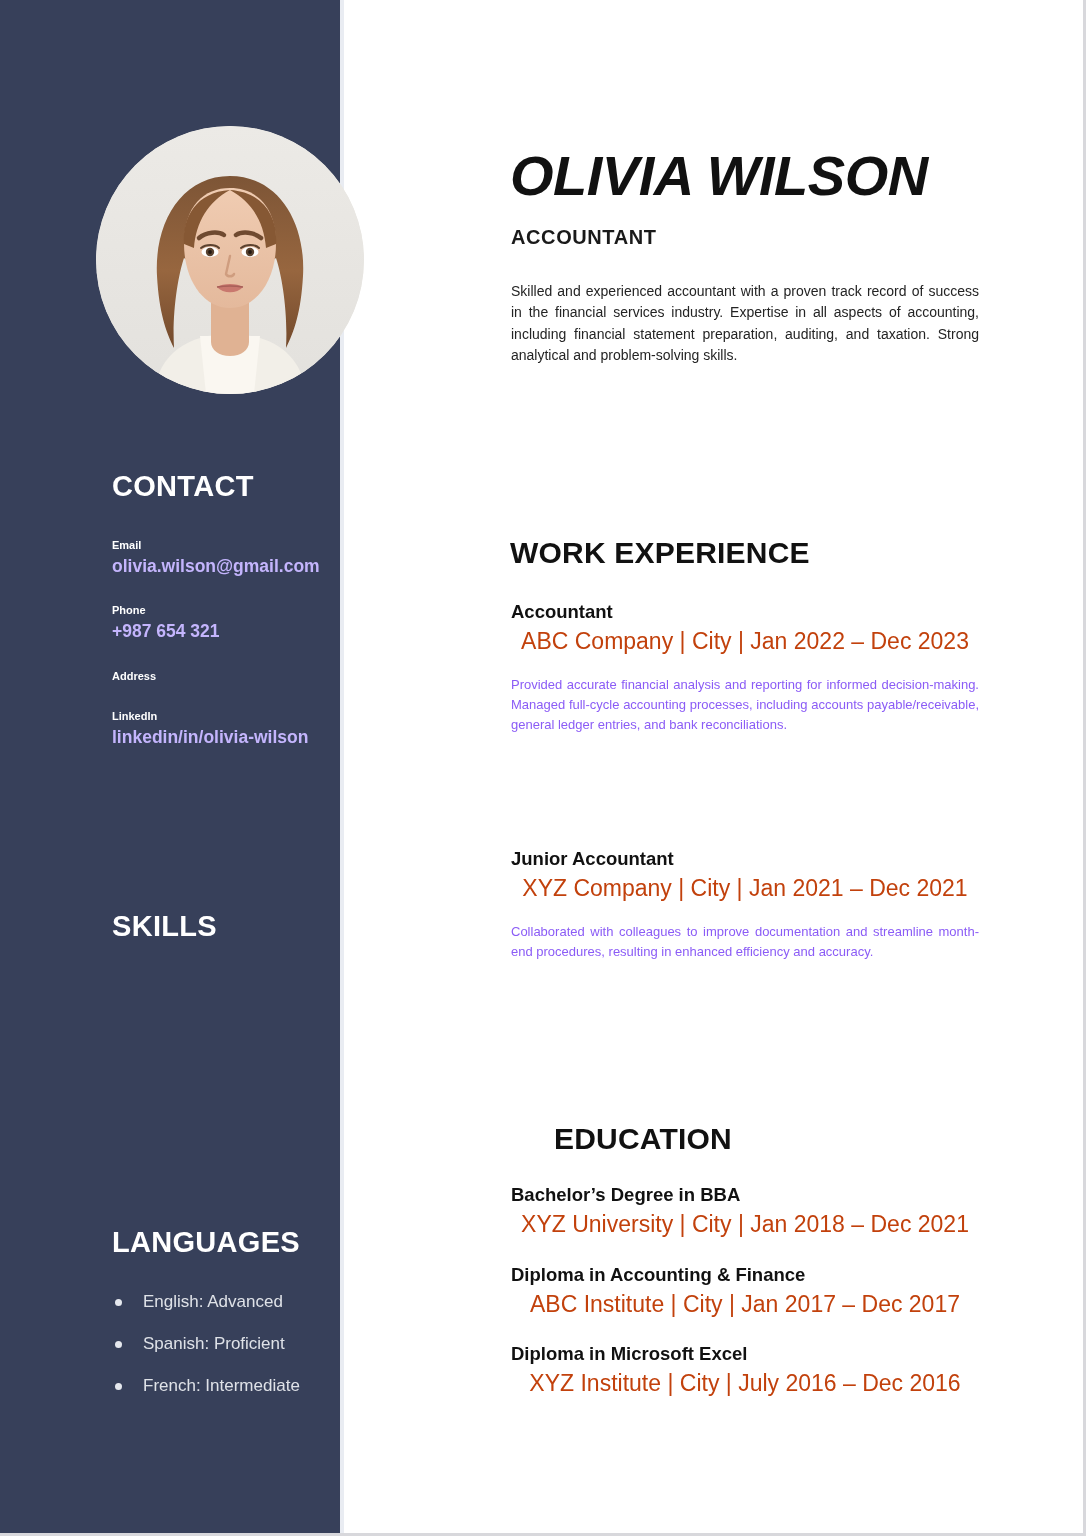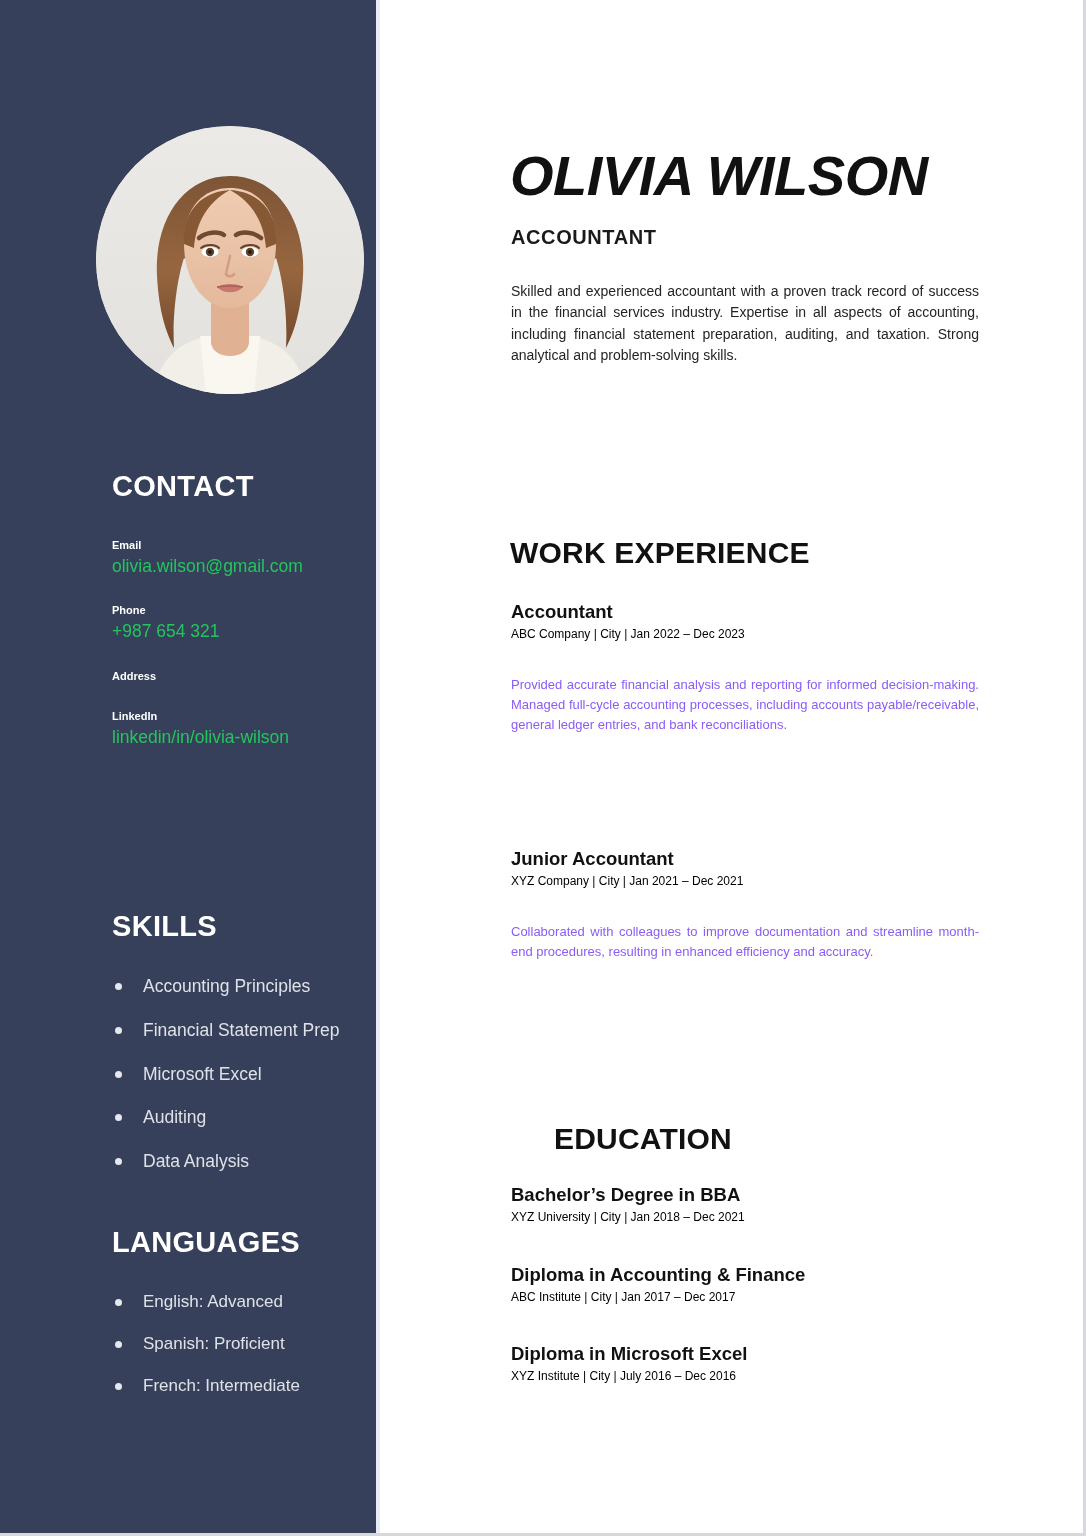--- a/index.html
+++ b/index.html
@@ -15,21 +15,21 @@
     background:#ffffff;
     overflow:hidden;
     border-right:3px solid #d8d8dc;
     border-bottom:3px solid #d8d8dc;
   }
 
   
   .sidebar {
     position:absolute;
     left:0; top:0;
-    width:380px; height:1536px;
+    width:344px; height:1536px;
     background:#37405a;
     border-right:4px solid #e9ecf2;
   }
 
   .photo-wrap {
     position:absolute;
     left:96px; top:126px;
     width:268px; height:268px;
     border-radius:50%;
     overflow:hidden;
@@ -54,23 +54,23 @@
   .contact-label {
     display:block;
     color:#ffffff;
     font-size:11px;
     font-weight:bold;
     line-height:1.35;
     margin-bottom:2px;
   }
   .contact-value {
     display:block;
-    color:#22c55e;
+    color:#c4b5fd;
     font-size:17.5px;
-    font-weight:normal;
+    font-weight:bold;
     line-height:1.35;
   }
 
   .bullet-list { position:absolute; left:112px; width:310px; list-style:none; }
   #skills-list    { top:975px; }
   #languages-list { top:1291px; }
   .bullet-item {
     position:relative;
     padding-left:31px;
     color:#dfe2e8;
@@ -132,23 +132,24 @@
 
   .entry { position:absolute; left:75px; width:468px; }
   .entry-title {
     color:#111111;
     font-size:18.5px;
     font-weight:bold;
     line-height:1.35;
     margin-bottom:1px;
   }
   .entry-meta {
-    color:#000000;
-    font-size:12px;
+    color:#c2410c;
+    font-size:23px;
     line-height:1.35;
+    text-align:center;
   }
   .entry-desc {
     color:#8b5cf6;
     font-size:13px;
     line-height:1.52;
     text-align:justify;
   }
 
   #work-1      { top:600px; }
   #work-1-desc { top:675px; }
@@ -241,27 +242,20 @@
         <span class="contact-label">Address</span>
       </div>
       <div class="contact-item">
         <span class="contact-label">LinkedIn</span>
         <span class="contact-value">linkedin/in/olivia-wilson</span>
       </div>
     </div>
 
     <h2 class="side-heading" id="h-skills">SKILLS</h2>
 
-    <ul class="bullet-list" id="skills-list">
-      <li class="bullet-item">Accounting Principles</li>
-      <li class="bullet-item">Financial Statement Prep</li>
-      <li class="bullet-item">Microsoft Excel</li>
-      <li class="bullet-item">Auditing</li>
-      <li class="bullet-item">Data Analysis</li>
-    </ul>
 
     <h2 class="side-heading" id="h-languages">LANGUAGES</h2>
 
     <ul class="bullet-list" id="languages-list">
       <li class="bullet-item">English: Advanced</li>
       <li class="bullet-item">Spanish: Proficient</li>
       <li class="bullet-item">French: Intermediate</li>
     </ul>
   </div>
 

